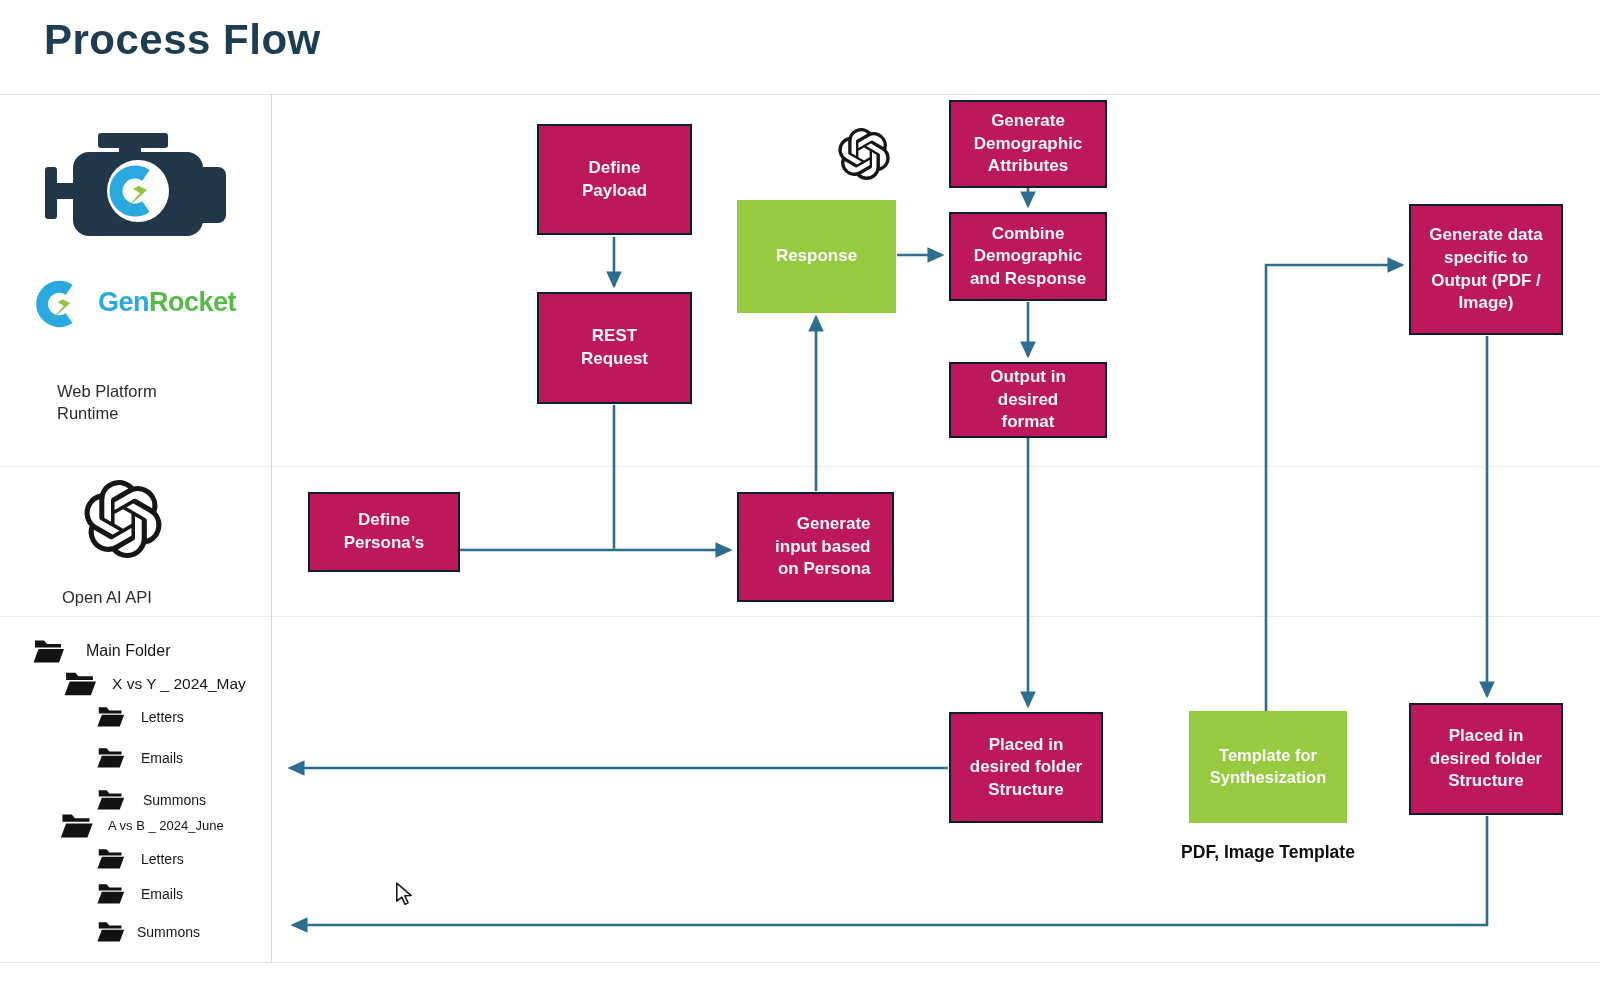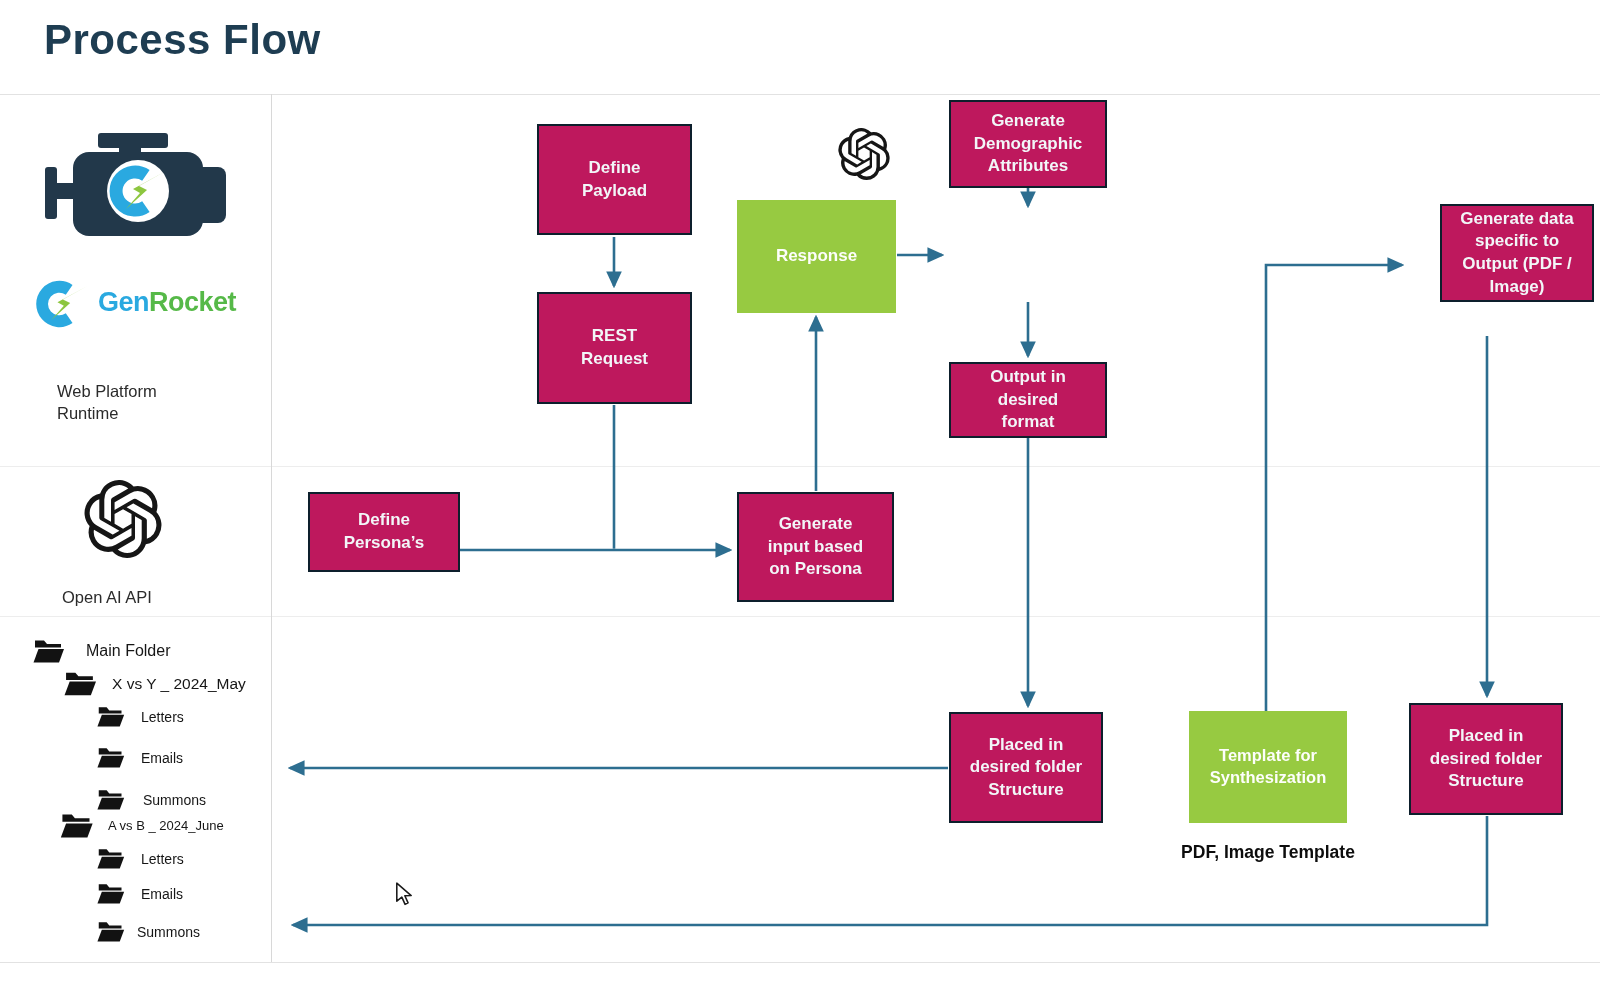--- a/index.html
+++ b/index.html
@@ -25,21 +25,21 @@
   .folder-row span{color:#161616;white-space:nowrap;}
 
   
   .node{position:absolute;display:flex;align-items:center;justify-content:center;
         text-align:center;background:#be185d;border:2.5px solid #0d1f2c;
         color:#f2f6f8;font-weight:700;font-size:17px;line-height:1.33;box-sizing:border-box;}
   .node .txt{display:inline-block;}
   .node.green{background:#97ca41;border:none;color:#fdfefb;}
   .w84 .txt{max-width:84px;}
   .w90 .txt{max-width:90px;}
-  .w110 .txt{max-width:110px;}
+  .w110 .txt{max-width:110px;text-align:right;}
   .w122 .txt{max-width:122px;}
   .w128 .txt{max-width:128px;}
   .w140 .txt{max-width:140px;font-size:16.5px;}
 
   .caption{position:absolute;left:1118px;top:842px;width:300px;text-align:center;
            font-size:17.5px;font-weight:700;color:#0d0d0d;}
 
   svg.icon{position:absolute;}
   #connectors{position:absolute;left:0;top:0;pointer-events:none;}
 </style>
@@ -192,26 +192,29 @@
     </div>
 
   <svg class="icon" style="left:838px;top:128px" width="52" height="52" viewBox="0 0 24 24">
       <use href="#sym-openai"></use>
     </svg>
 
   <div class="node w122" style="left:949px;top:100px;width:158px;height:88px">
     <span class="txt">Generate Demographic Attributes</span>
     </div>
 
+  <div class="node w122" style="left:949px;top:212px;width:158px;height:89px">
+    <span class="txt">Combine Demographic and Response</span>
+    </div>
 
   <div class="node w84" style="left:949px;top:362px;width:158px;height:76px">
     <span class="txt">Output in desired format</span>
     </div>
 
-  <div class="node w128" style="left:1440px;top:204px;width:154px;height:98px">
+  <div class="node w128" style="left:1409px;top:204px;width:154px;height:131px">
     <span class="txt">Generate data specific to Output (PDF / Image)</span>
     </div>
 
   <div class="node w90" style="left:308px;top:492px;width:152px;height:80px">
     <span class="txt">Define Persona’s</span>
     </div>
 
   <div class="node w110" style="left:737px;top:492px;width:157px;height:110px">
     <span class="txt">Generate input based on Persona</span>
     </div>

